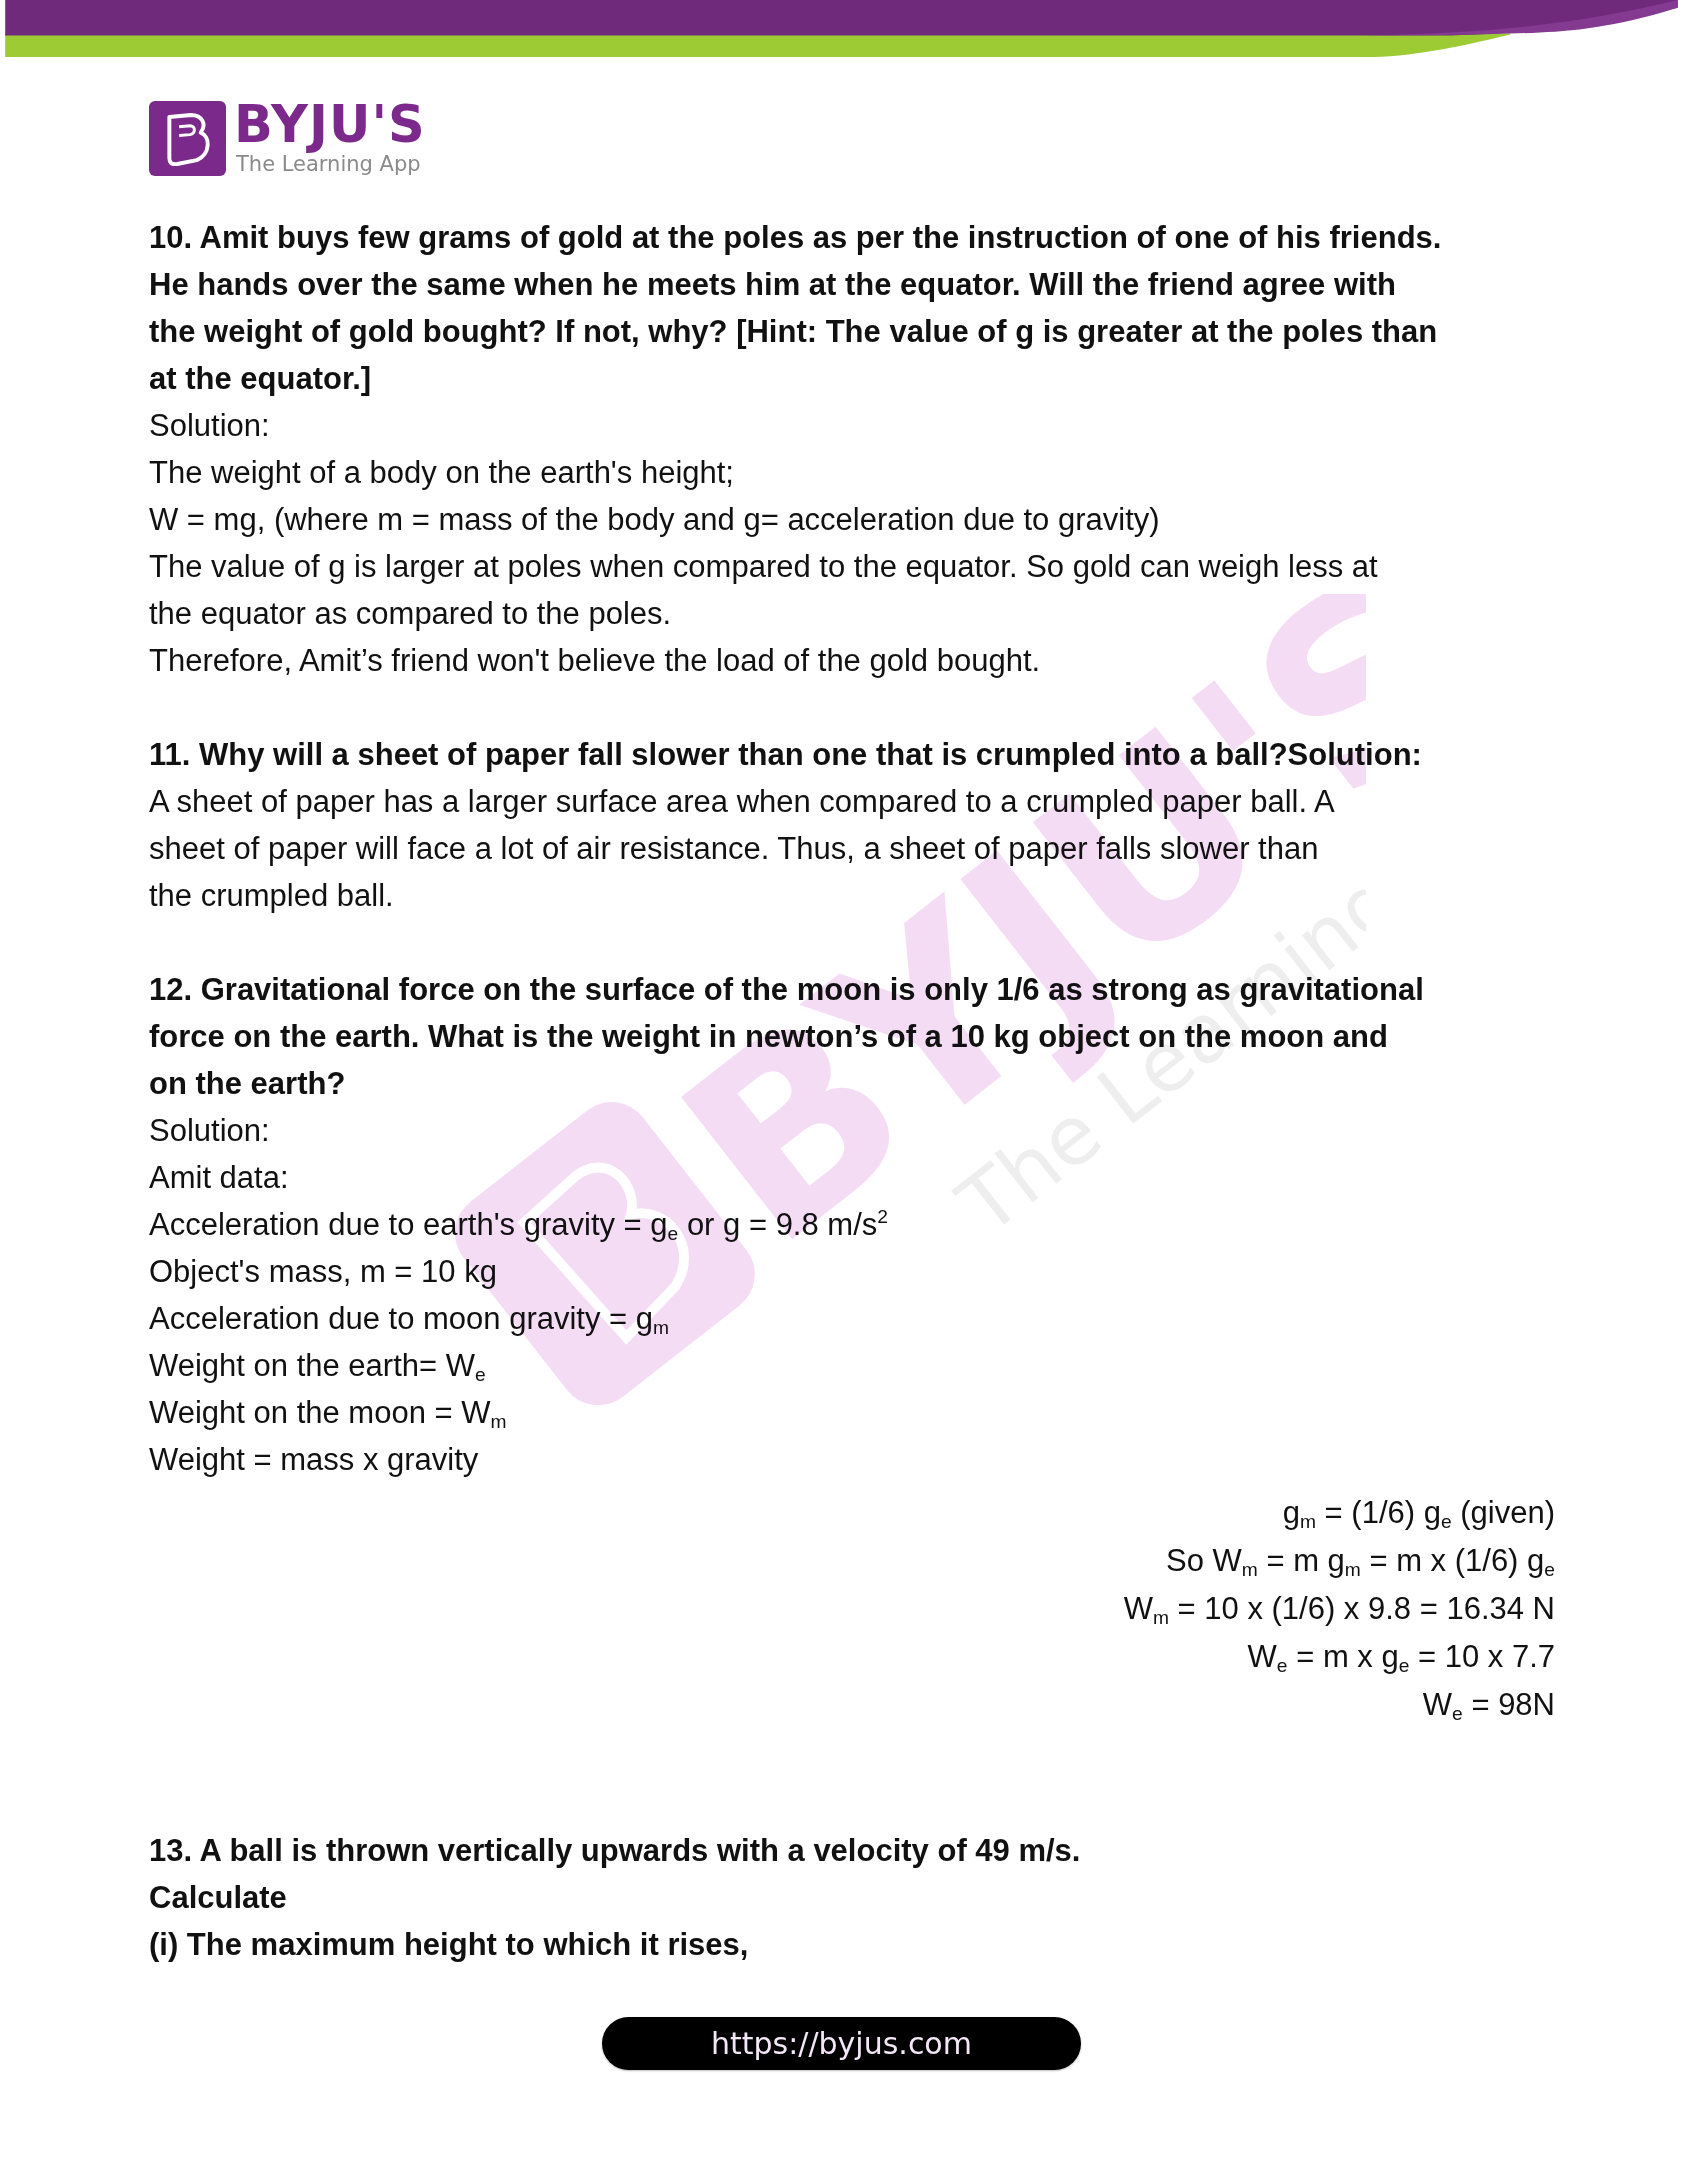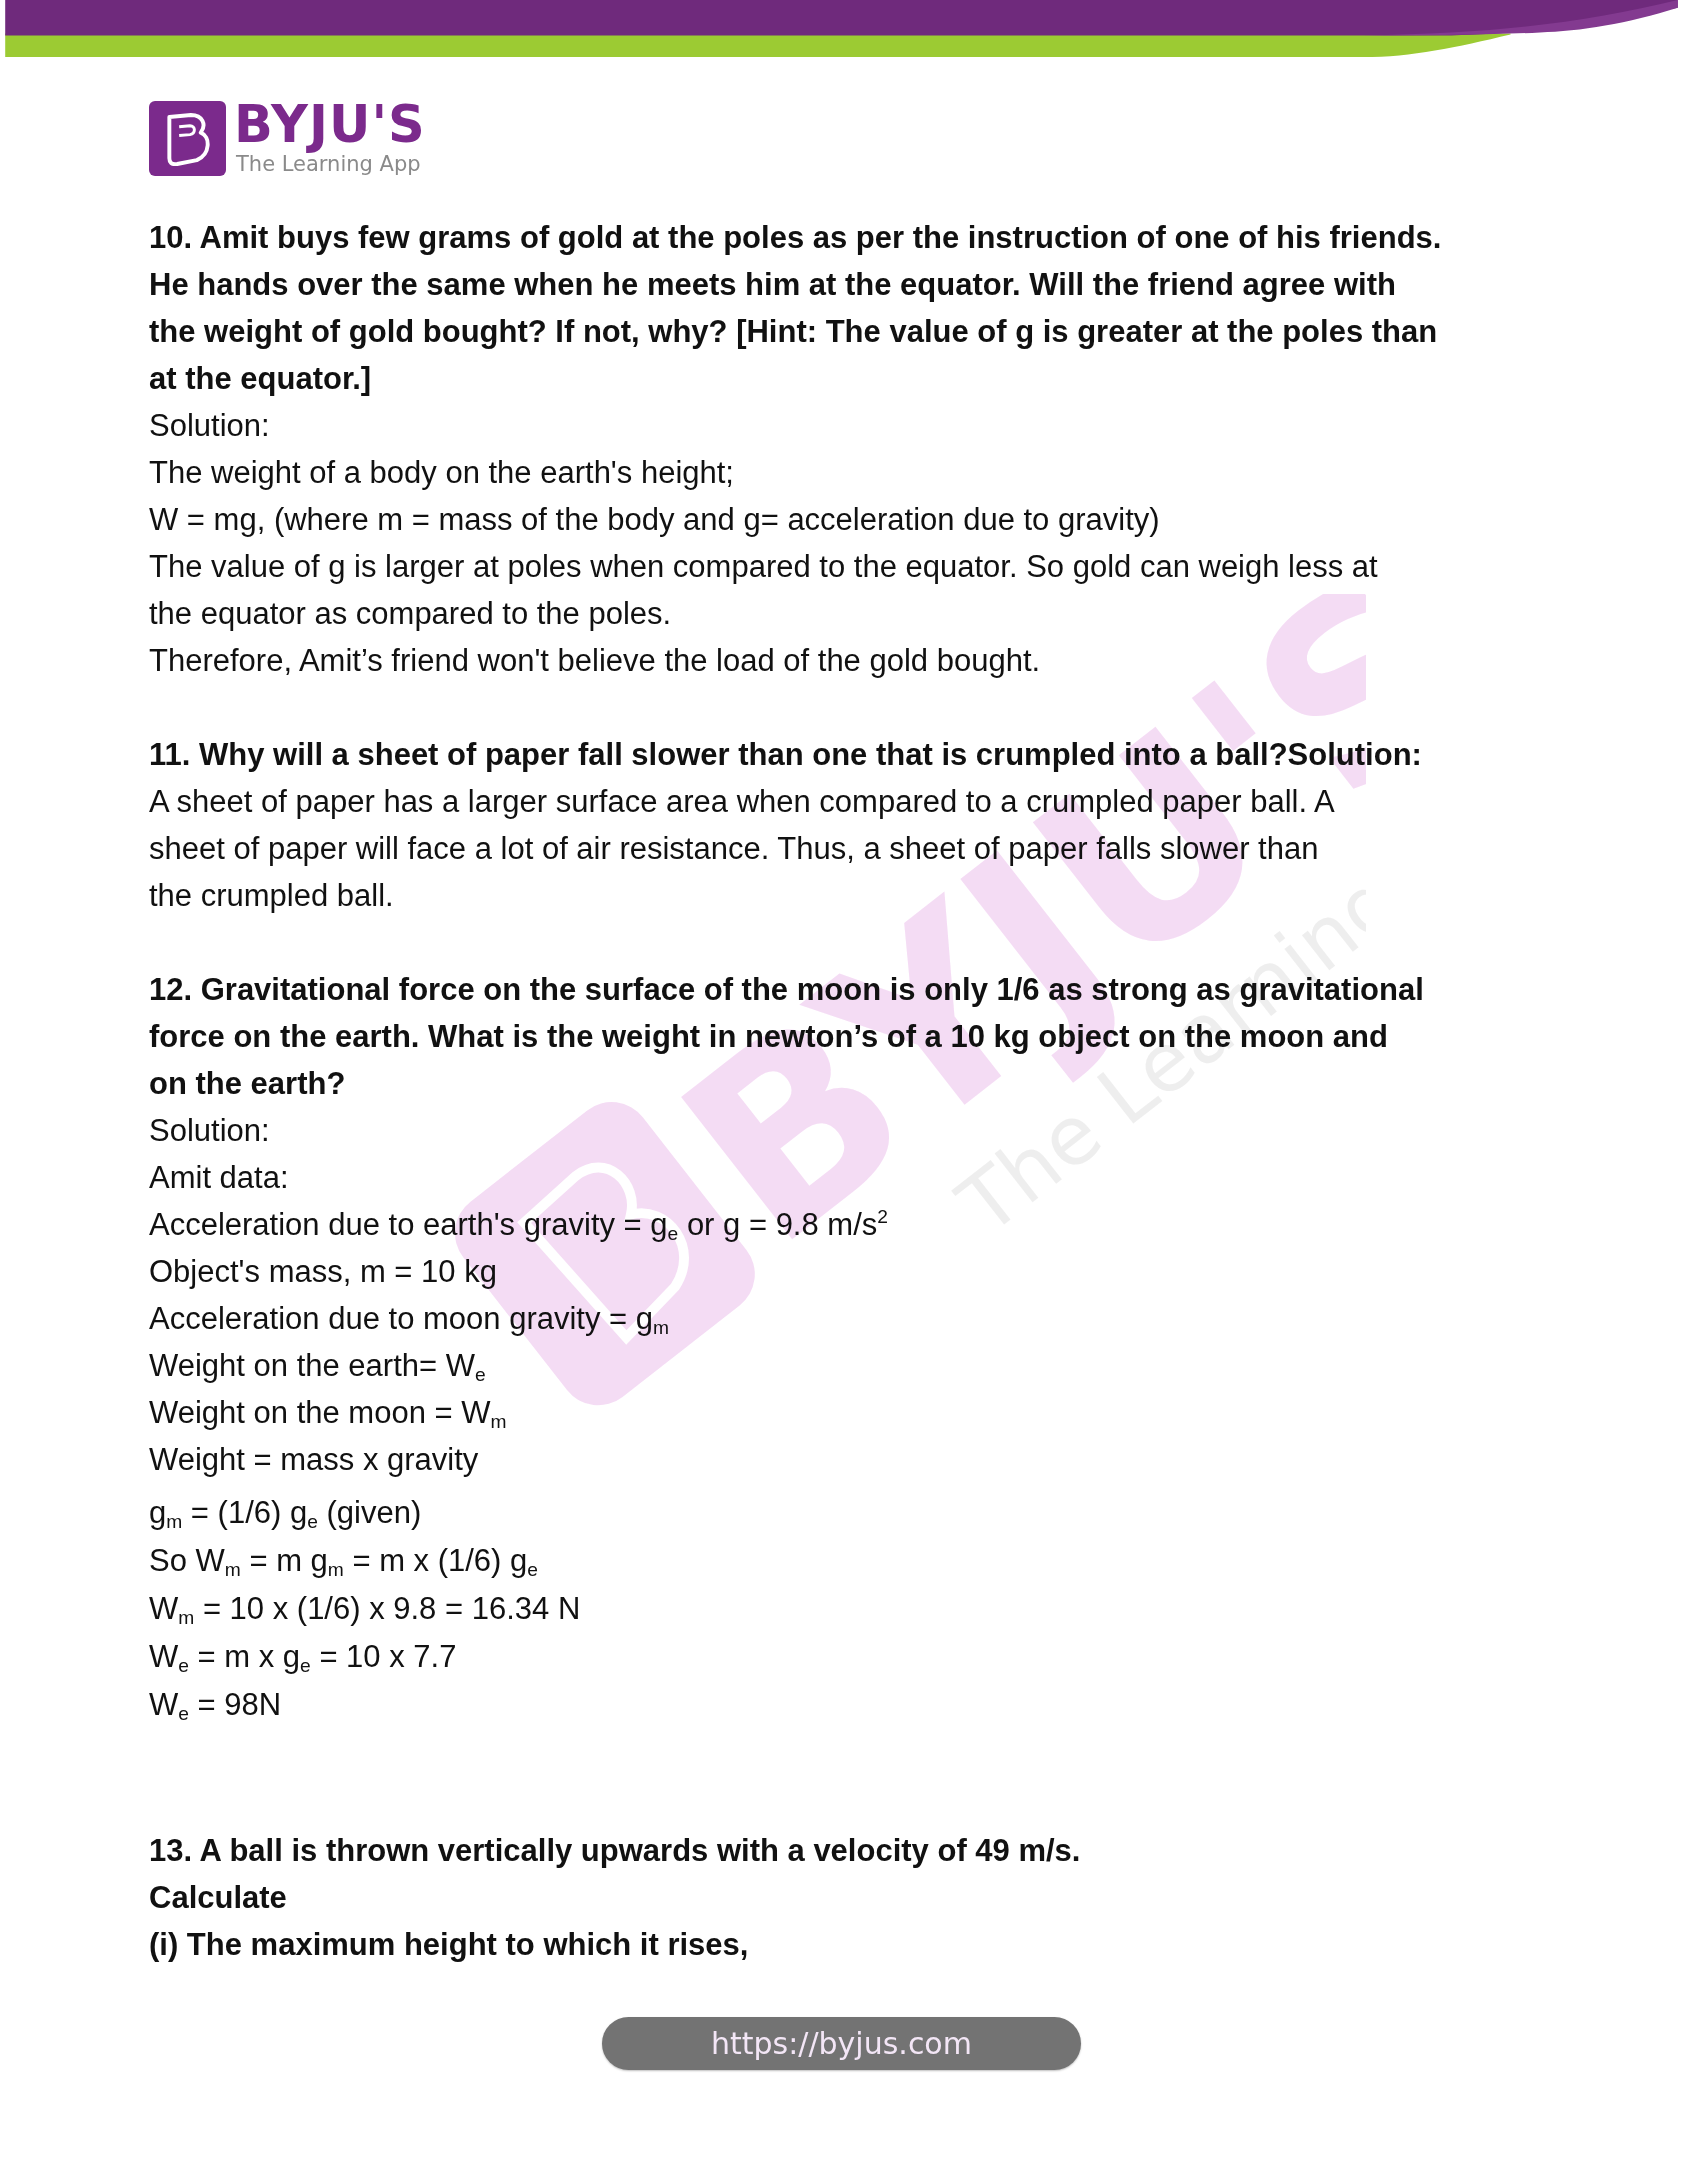--- a/index.html
+++ b/index.html
@@ -43,28 +43,28 @@
     .content {
       position: absolute; left: 149px; top: 214px; width: 1406px;
       font-family: "Liberation Sans", "DejaVu Sans", sans-serif;
       font-size: 31px; line-height: 47px; color: #111;
     }
     .content p { margin: 0; }
     .q { font-weight: bold; }
     .sol-label { font-weight: normal; }
     .gap { height: 47px; }
     .gap-lg { height: 51px; }
-    .math { line-height: 48px; }
+    .math { line-height: 48px; text-align: right; }
     sub { font-size: 0.62em; vertical-align: -0.25em; line-height: 0; }
     sup { font-size: 0.62em; vertical-align: 0.6em; line-height: 0; }
 
     
     .footer-pill {
       position: absolute; left: 602px; top: 2017px; width: 479px; height: 53px;
-      background: #737373; border-radius: 27px;
+      background: #000000; border-radius: 27px;
       display: flex; align-items: center; justify-content: center;
       color: #f3e6f6; font-family: "DejaVu Sans", sans-serif; font-size: 30px;
       box-shadow: 0 1px 2px rgba(0,0,0,0.25);
     }
   </style>
 </head>
 <body>
 
 <div class="banner">
   <svg width="1683" height="61" viewBox="0 0 1700 62">

